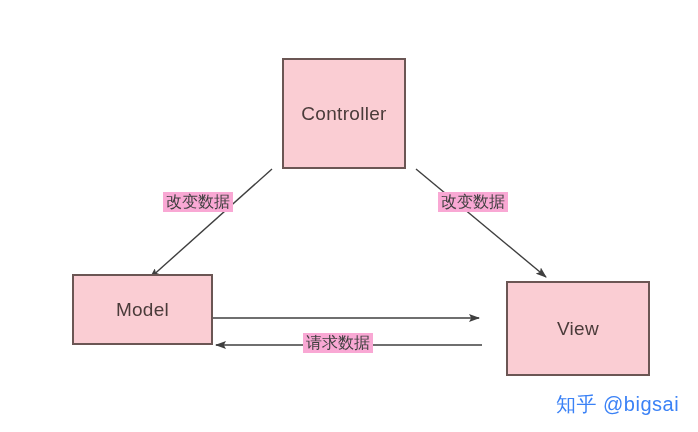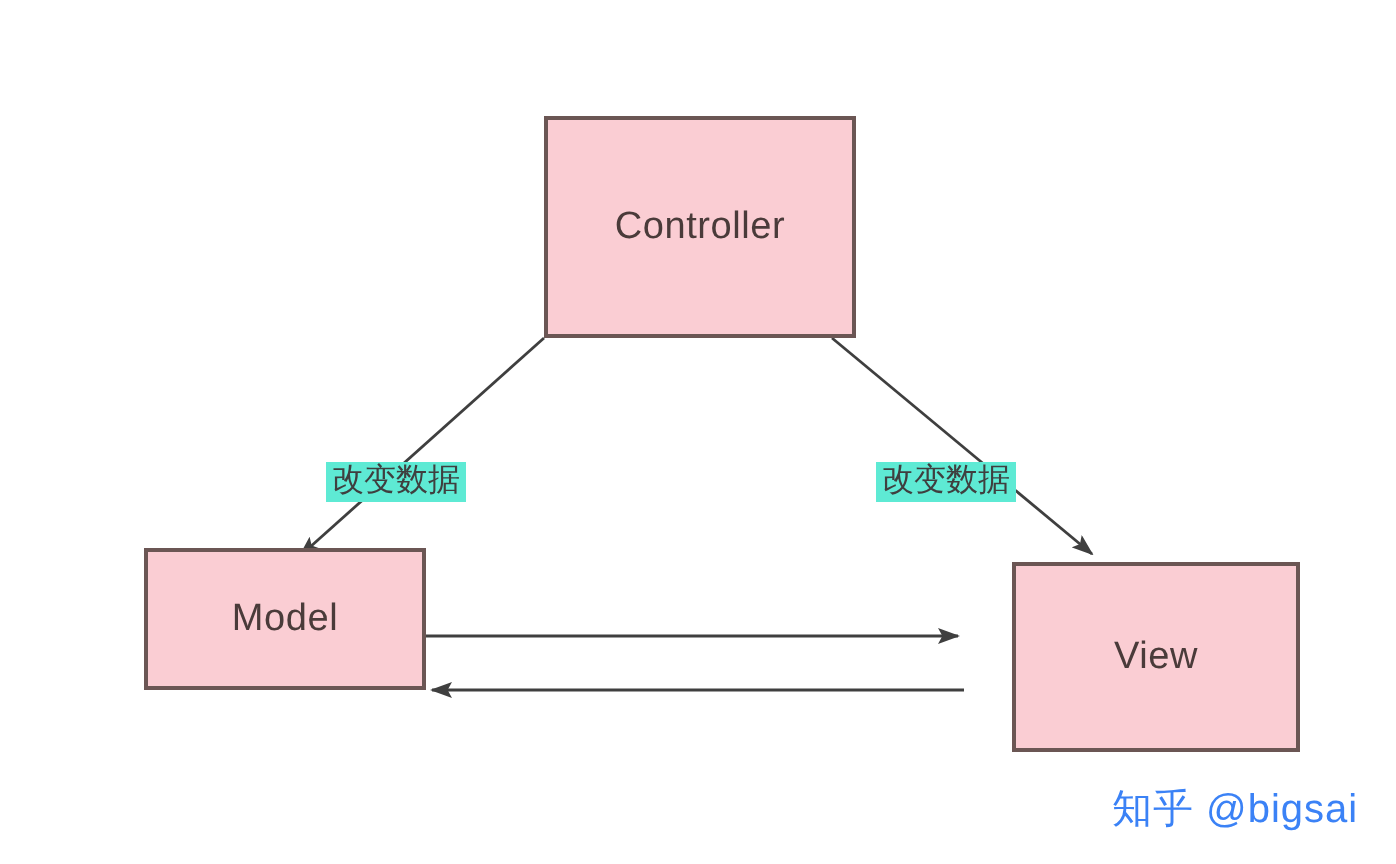--- a/index.html
+++ b/index.html
@@ -36,34 +36,33 @@
     align-items: center;
     justify-content: center;
   }
   .node-label {
     font-family: "Liberation Sans", "DejaVu Sans", sans-serif;
     font-size: 19px;
     color: #4a3b3a;
     letter-spacing: 0.3px;
     white-space: nowrap;
   }
-  #node-controller { left: 272px; top: 58px; width: 156px; height: 111px; }
+  #node-controller { left: 282px; top: 58px; width: 124px; height: 111px; }
   #node-model      { left: 72px;  top: 274px; width: 141px; height: 71px; }
   #node-view       { left: 506px; top: 281px; width: 144px; height: 95px; }
 
   .edge-label {
     position: absolute;
     font-family: "Liberation Sans", "DejaVu Sans", sans-serif;
     font-size: 16px;
     color: #3f3f3f;
     white-space: nowrap;
-    background: #5eead4;
+    background: #f9a8d4;
     padding: 0 3px;
     line-height: 20px;
-    margin-top: 39px;
   }
   #label-change-data    { left: 163px; top: 192px; }
   #label-change-display { left: 438px; top: 192px; }
   #label-notify-view    { left: 303px; top: 307px; }
   #label-request-data   { left: 303px; top: 333px; }
 
   #watermark {
     position: absolute;
     left: 556px;
     top: 391px;
@@ -105,16 +104,17 @@
 
   <div class="node-box" id="node-view">
     <span class="node-label">View</span>
   </div>
 
   <div class="edge-label" id="label-change-data">改变数据</div>
 
   <div class="edge-label" id="label-change-display">改变数据</div>
 
 
+  <div class="edge-label" id="label-request-data">请求数据</div>
 
   <div id="watermark">知乎 @bigsai</div>
 
 </div>
 
 </body></html>

